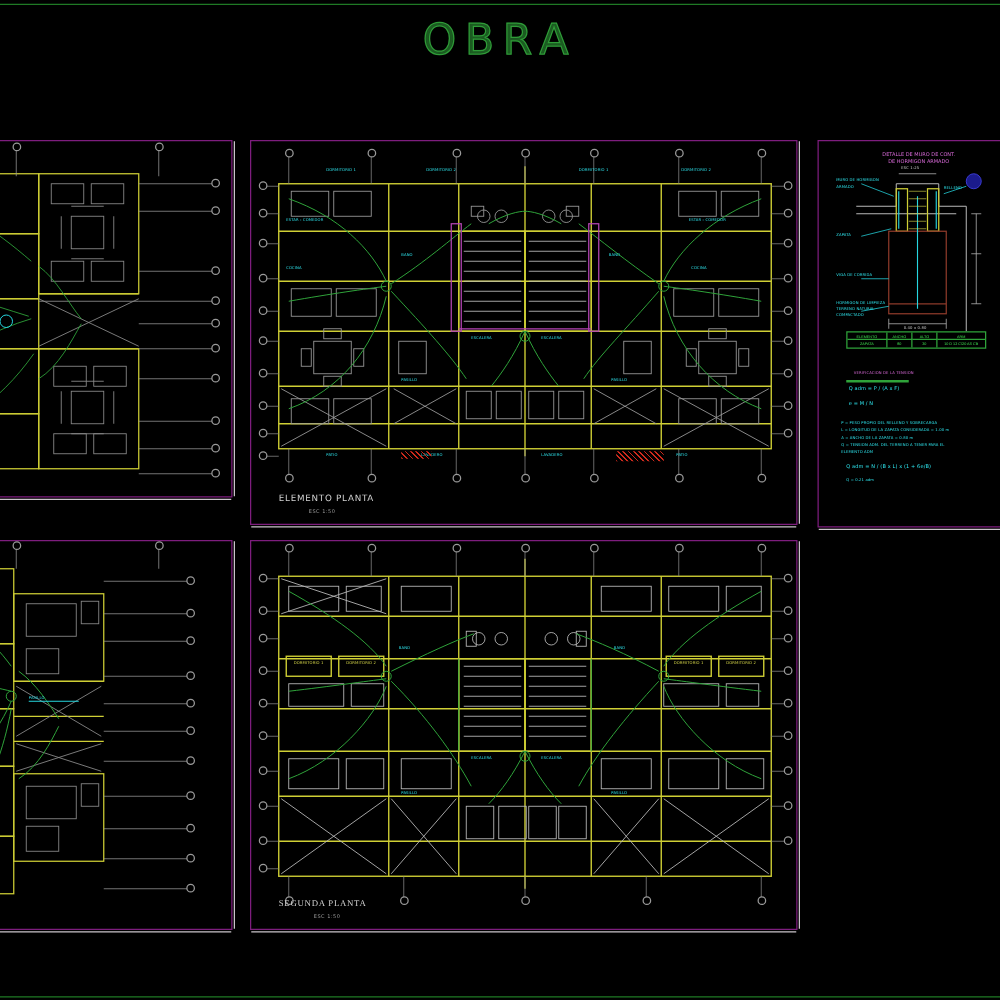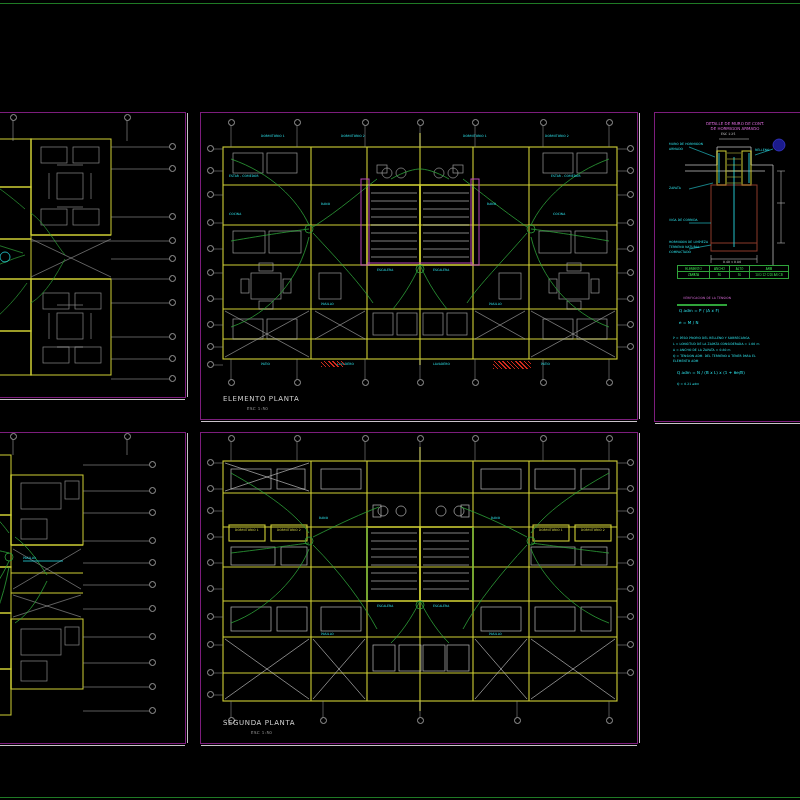--- a/index.html
+++ b/index.html
@@ -74,20 +74,21 @@
   svg{position:absolute;left:0;top:0;overflow:visible;}
 </style>
 </head>
 <body>
 
 <div id="stage">
 
   <div class="vp-rule top"></div>
   <div class="vp-rule bot"></div>
 
+  <div id="title">OBRA</div>
 
   <div class="panel pnl-tl">
     <div class="inner-rule r"></div>
     <div class="inner-rule b"></div>
 
     <svg width="282" height="286">
       <g stroke="#cfcf35" stroke-width="1" fill="none">
         <rect x="6" y="26" width="120" height="48"></rect>
         <rect x="6" y="74" width="120" height="52"></rect>
         <rect x="6" y="126" width="120" height="40"></rect>
@@ -758,17 +759,17 @@
     <div class="mtxt y" style="left:76px;top:96px;">DORMITORIO 2</div>
     <div class="mtxt y" style="left:338px;top:96px;">DORMITORIO 1</div>
     <div class="mtxt y" style="left:380px;top:96px;">DORMITORIO 2</div>
     <div class="mtxt c" style="left:118px;top:84px;">BANO</div>
     <div class="mtxt c" style="left:290px;top:84px;">BANO</div>
     <div class="mtxt c" style="left:176px;top:172px;">ESCALERA</div>
     <div class="mtxt c" style="left:232px;top:172px;">ESCALERA</div>
     <div class="mtxt c" style="left:120px;top:200px;">PASILLO</div>
     <div class="mtxt c" style="left:288px;top:200px;">PASILLO</div>
 
-    <div class="plabel" style="left:22px;top:286px;">SEGUNDA PLANTA</div>
+    <div class="plabel" style="left:22px;top:286px;font-family:Liberation Serif, serif;">SEGUNDA PLANTA</div>
     <div class="pscale" style="left:50px;top:297px;">ESC 1:50</div>
   </div>
 
 </div>
 
 </body></html>

